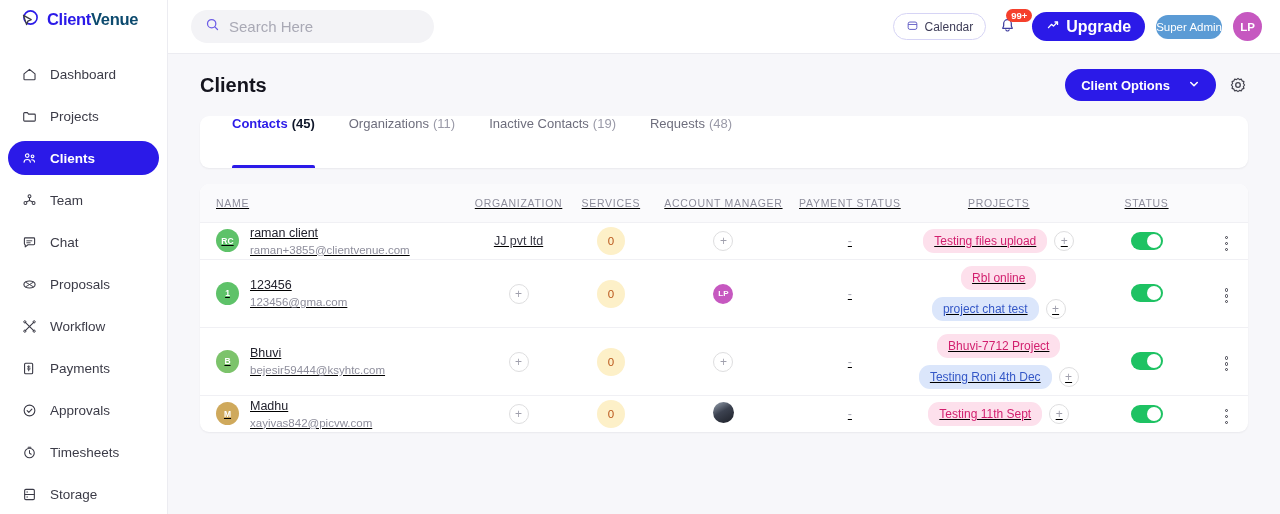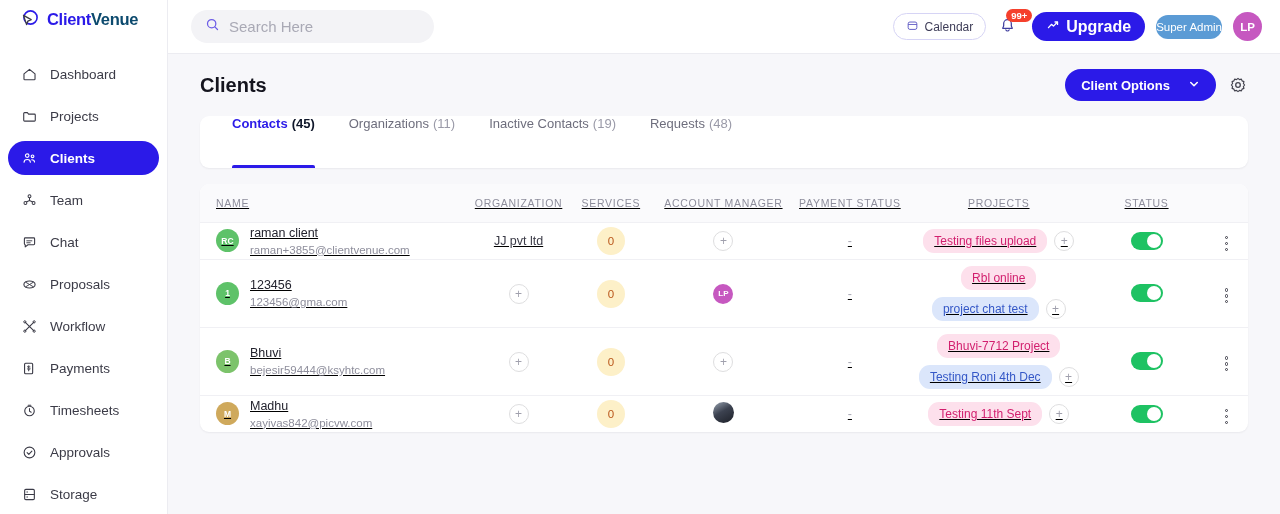--- a/index.html
+++ b/index.html
@@ -249,35 +249,35 @@
             <svg viewBox="0 0 20 20" width="17" height="17" fill="none">
               <rect x="4.2" y="3.8" width="9.5" height="12.4" rx="1.2" stroke="#3b3b47" stroke-width="1.3"></rect>
               <path d="M9 7.2 v5.6 M10.6 8.2 c0-.7-.7-1.1-1.5-1.1 s-1.5.4-1.5 1.1 s3 .8 3 2 s-.8 1.4-1.5 1.4 s-1.5-.5-1.5-1.2" stroke="#3b3b47" stroke-width="1.05" stroke-linecap="round"></path>
             </svg>
           </span>
         <span>Payments</span>
       </div>
       <div class="nav-item">
         <span class="ico">
             <svg viewBox="0 0 20 20" width="17" height="17" fill="none">
+              <circle cx="10" cy="10" r="6.3" stroke="#3b3b47" stroke-width="1.3"></circle>
+              <path d="M7.2 10.2 l2 2 l3.6-3.9" stroke="#3b3b47" stroke-width="1.3" stroke-linecap="round" stroke-linejoin="round"></path>
+            </svg>
+          </span>
+        <span>Approvals</span>
+      </div>
+      <div class="nav-item">
+        <span class="ico">
+            <svg viewBox="0 0 20 20" width="17" height="17" fill="none">
               <circle cx="10" cy="10.6" r="5.6" stroke="#3b3b47" stroke-width="1.3"></circle>
               <path d="M10 7.6 v3.2 l2 1.2" stroke="#3b3b47" stroke-width="1.2" stroke-linecap="round"></path>
               <path d="M8.4 3.8 h3.2" stroke="#3b3b47" stroke-width="1.2" stroke-linecap="round"></path>
             </svg>
           </span>
         <span>Timesheets</span>
-      </div>
-      <div class="nav-item">
-        <span class="ico">
-            <svg viewBox="0 0 20 20" width="17" height="17" fill="none">
-              <circle cx="10" cy="10" r="6.3" stroke="#3b3b47" stroke-width="1.3"></circle>
-              <path d="M7.2 10.2 l2 2 l3.6-3.9" stroke="#3b3b47" stroke-width="1.3" stroke-linecap="round" stroke-linejoin="round"></path>
-            </svg>
-          </span>
-        <span>Approvals</span>
       </div>
       <div class="nav-item">
         <span class="ico">
             <svg viewBox="0 0 20 20" width="17" height="17" fill="none">
               <rect x="4.3" y="4" width="11.4" height="12" rx="1.4" stroke="#3b3b47" stroke-width="1.3"></rect>
               <path d="M4.3 10 h11.4" stroke="#3b3b47" stroke-width="1.2"></path>
               <circle cx="7.2" cy="7" r=".8" fill="#3b3b47"></circle>
               <circle cx="7.2" cy="13" r=".8" fill="#3b3b47"></circle>
             </svg>
           </span>

